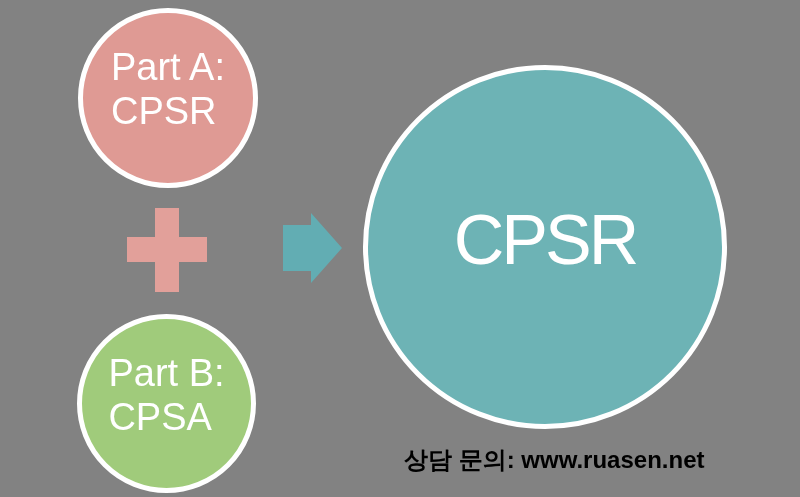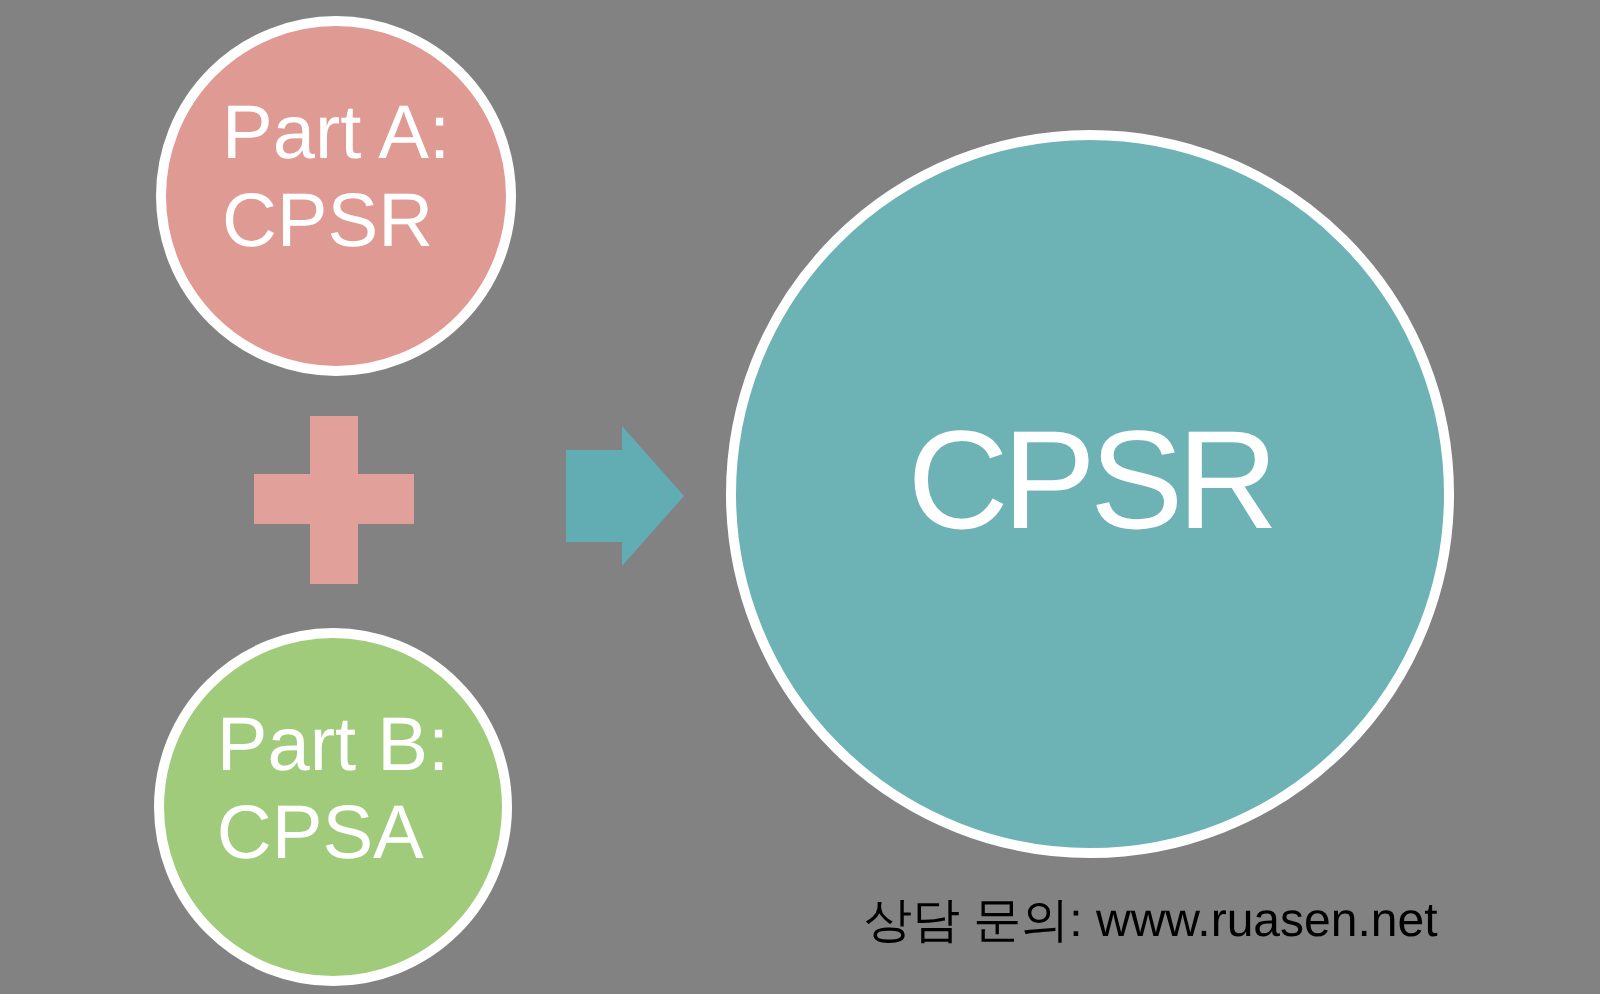--- a/index.html
+++ b/index.html
@@ -68,25 +68,25 @@
   }
   .arrow-wrap {
     position: absolute;
     left: 283px;
     top: 213px;
     width: 59px;
     height: 70px;
   }
   .footer-text {
     position: absolute;
-    left: 432px;
+    left: 404px;
     top: 444px;
     color: #000000;
     font-size: 24px;
-    font-weight: 400;
+    font-weight: 700;
     white-space: nowrap;
   }
 </style>
 </head>
 <body>
 
 <div class="canvas">
 
   <div class="circle circle-a">
     <div class="circle-small-text">

